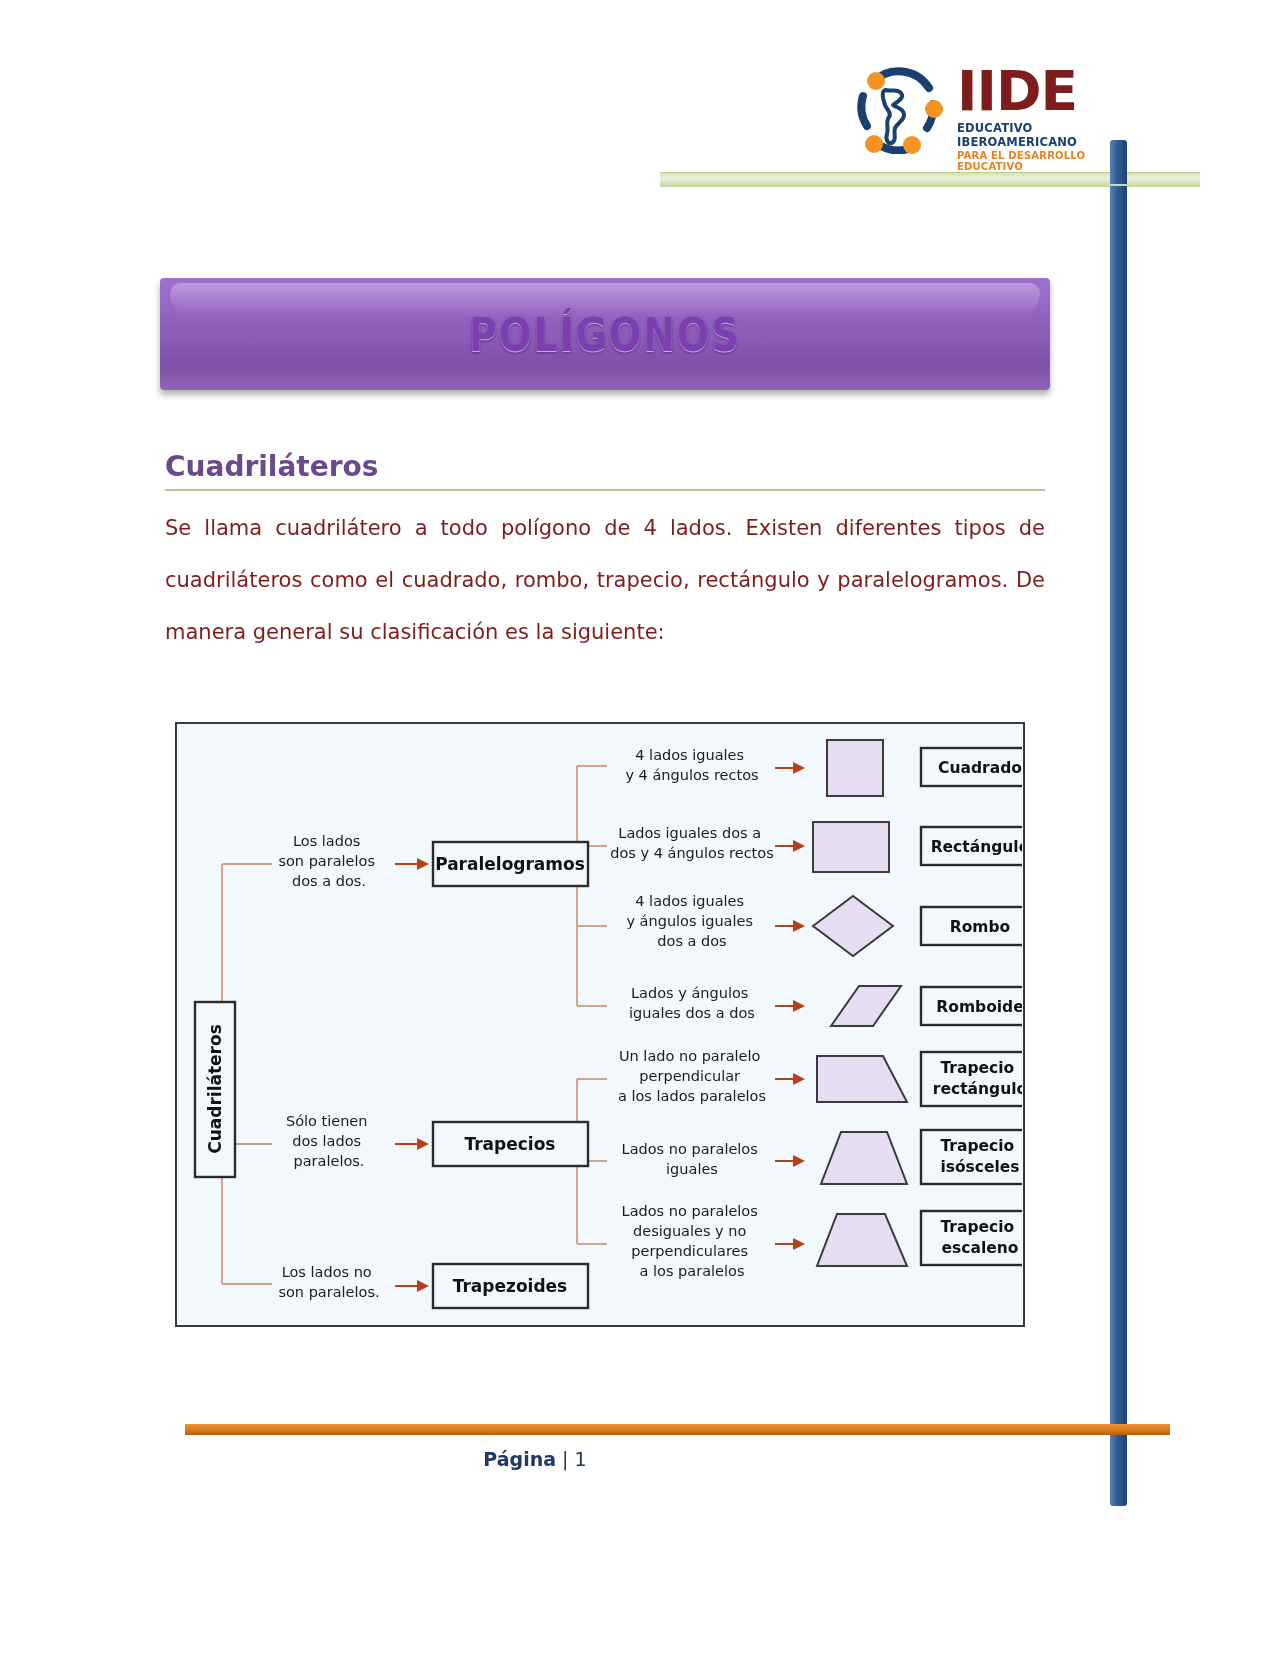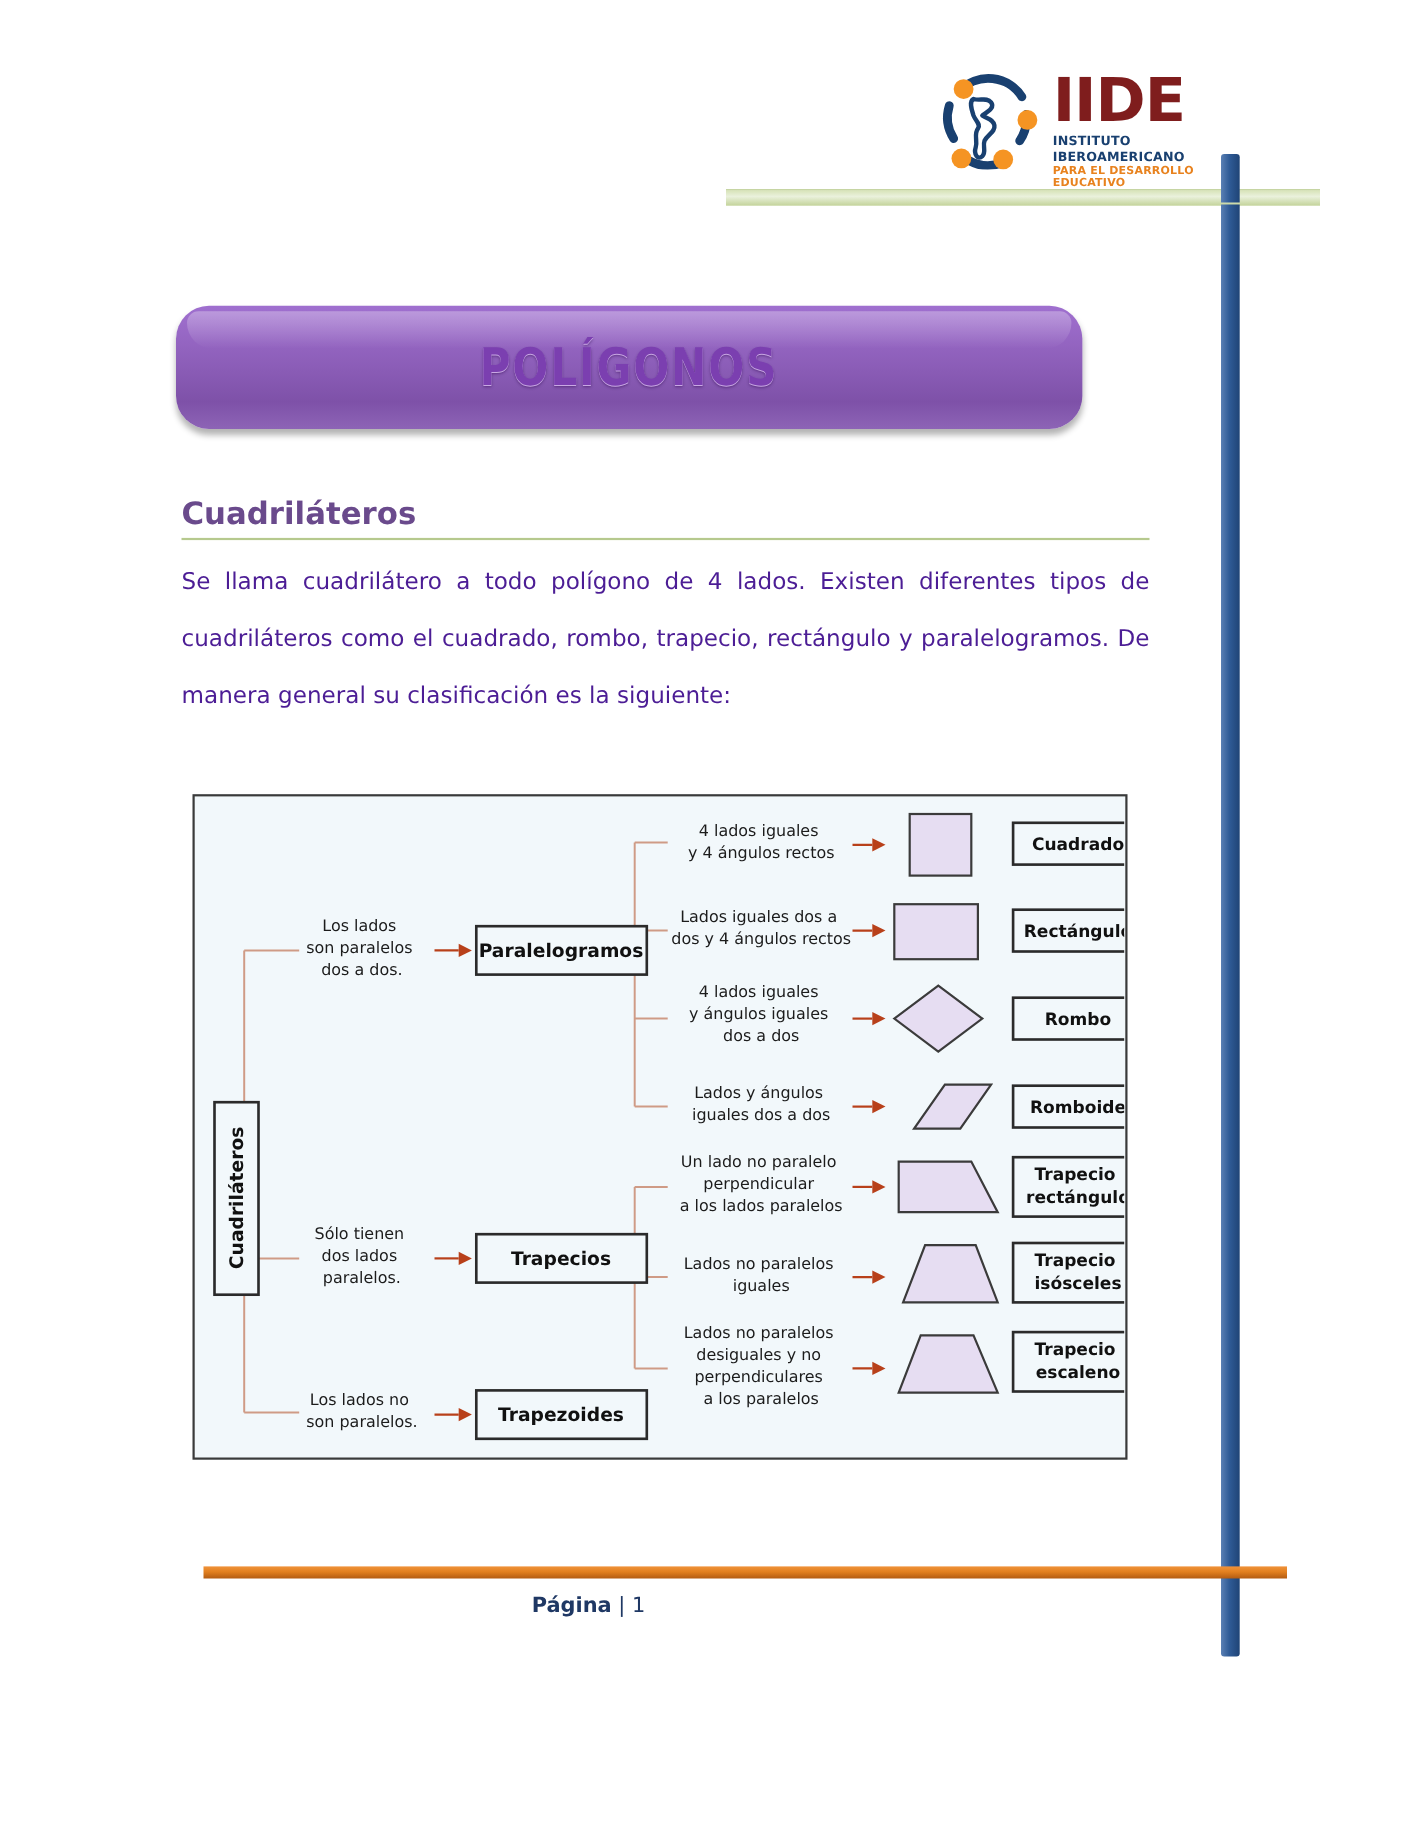--- a/index.html
+++ b/index.html
@@ -42,22 +42,22 @@
     background:linear-gradient(to right,#5a80b4 0%,#2f5b96 45%,#1f4476 100%);
     border-radius:0 0 3px 3px;
   }
   #orange-bar {
     position:absolute; left:185px; top:1424px; width:985px; height:11px;
     background:linear-gradient(to bottom,#f0923a 0%,#e2801f 45%,#b35c12 100%);
   }
 
   
   #title-banner {
-    position:absolute; left:160px; top:278px; width:824px; height:112px;
-    border-radius:30px;
+    position:absolute; left:160px; top:278px; width:890px; height:112px;
+    border-radius:4px;
     background:linear-gradient(to bottom,#9f6fcf 0%,#9b6bc9 14%,#8a5cb6 52%,#7e51a8 78%,#8d64b6 100%);
     box-shadow:0 5px 6px rgba(0,0,0,.30);
     display:flex; align-items:center; justify-content:center;
   }
   #title-banner::after {
     content:""; position:absolute; left:10px; right:10px; top:5px; height:34px;
     border-radius:18px 18px 40px 40px;
     background:linear-gradient(to bottom,rgba(255,255,255,.30),rgba(255,255,255,0));
     pointer-events:none;
   }
@@ -76,21 +76,21 @@
     font-family:"DejaVu Sans", sans-serif;
     font-size:28px; font-weight:bold; color:#6a4a8c;
     padding-bottom:6px;
     border-bottom:2px solid #b6c98e;
   }
 
   
   #body-paragraph {
     position:absolute; left:165px; top:502px; width:880px;
     font-family:"DejaVu Sans", sans-serif;
-    font-size:21px; color:#4c1d95; line-height:52px;
+    font-size:21px; color:#7f1d1d; line-height:52px;
     text-align:justify; text-justify:inter-word;
   }
 
   
   #diagram {
     position:absolute; left:175px; top:722px; width:850px; height:605px;
     background:#f2f8fb; border:2.5px solid #3a3a3a;
   }
   #diagram svg { display:block; }
 
@@ -138,21 +138,21 @@
       <circle cx="67" cy="83" r="9" fill="#F59423"></circle>
       <circle cx="29" cy="82" r="9" fill="#F59423"></circle>
 
       <path d="M40 28 C46 30 52 26 56 31 C60 36 52 40 48 43 C52 46 58 46 59 52
                C60 58 53 60 50 66 C48 71 52 76 48 80 C44 84 40 78 42 72
                C44 66 40 60 44 55 C47 51 42 48 40 43 C38 37 36 30 40 28 Z" fill="none" stroke="#194070" stroke-width="4" stroke-linejoin="round"></path>
     </svg>
   </div>
   <div id="logo-word">
     <div class="iide-text">IIDE</div>
-    <div class="iide-sub1">INSTITUTO IBEROAMERICANO</div>
+    <div class="iide-sub1">EDUCATIVO IBEROAMERICANO</div>
     <div class="iide-sub2">PARA EL DESARROLLO EDUCATIVO</div>
   </div>
 </div>
 
 <div id="green-bar"></div>
 <div id="blue-bar-top"></div>
 <div id="blue-bar-bottom"></div>
 
 <div id="title-banner">
   <span id="title-text">POLÍGONOS</span>

